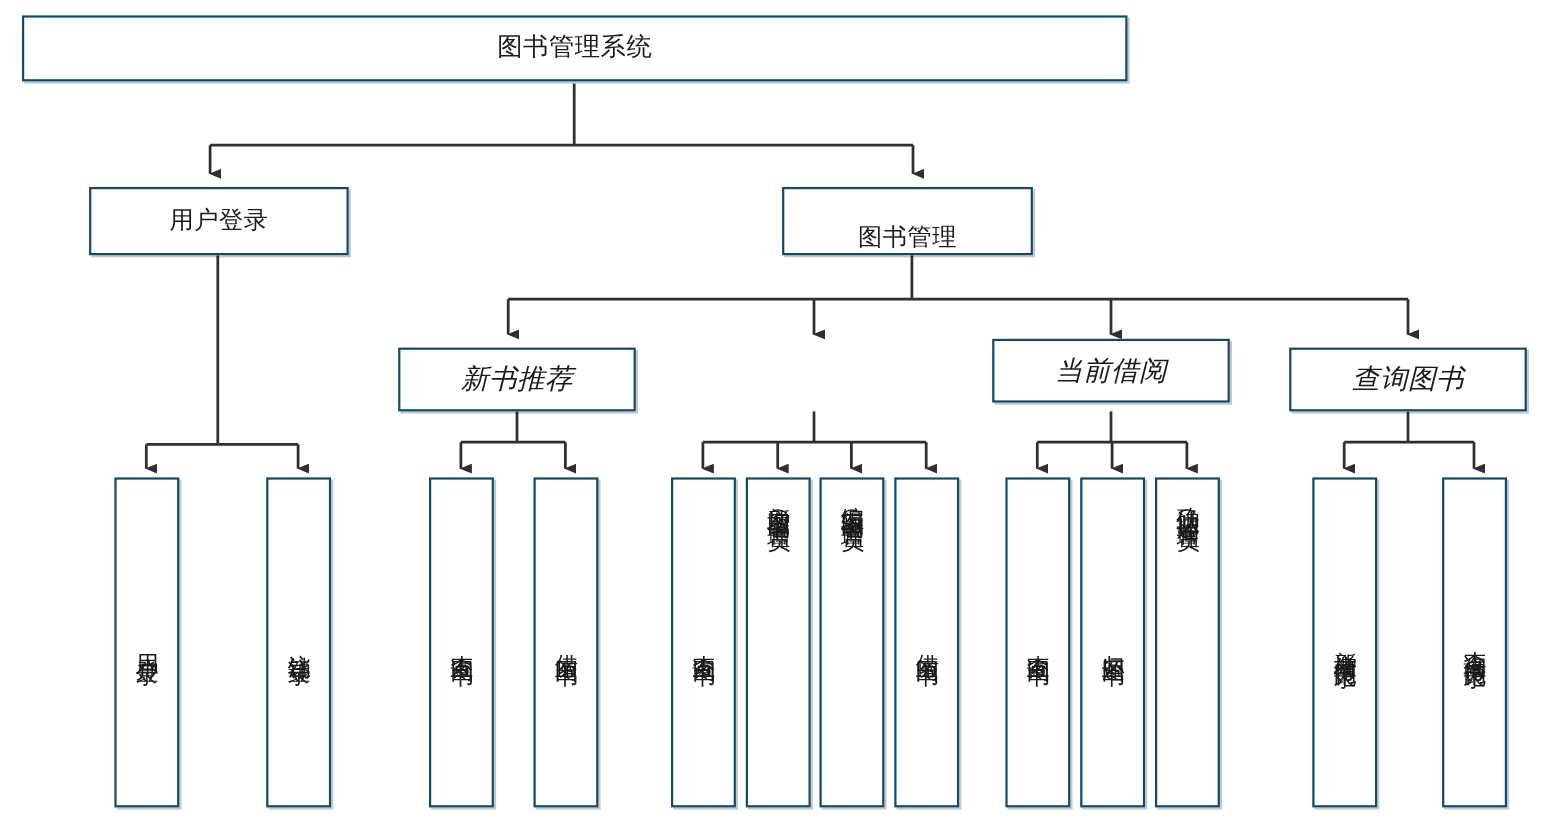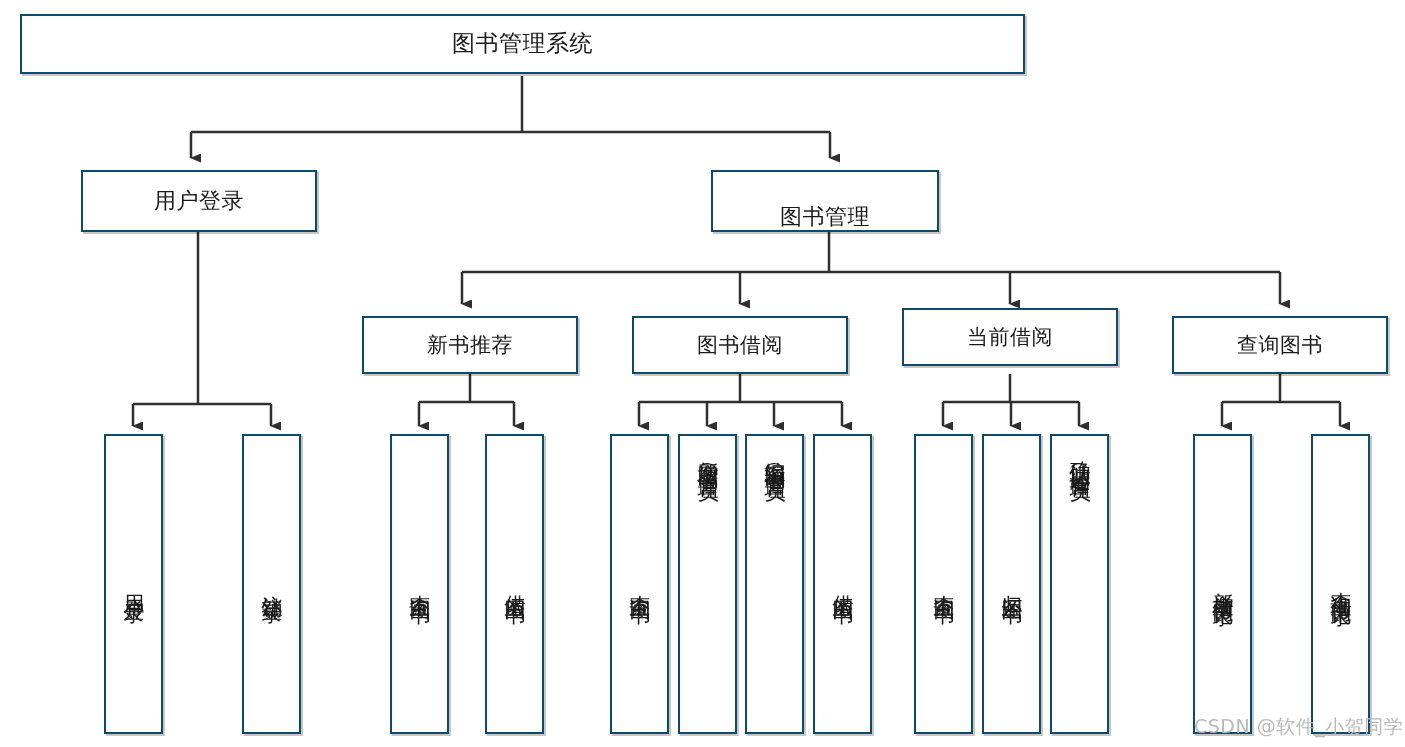--- a/index.html
+++ b/index.html
@@ -38,21 +38,21 @@
   }
   .node-label {
     color: #1a1a1a;
     text-align: center;
     line-height: 1.18;
     white-space: pre;
     letter-spacing: 0.5px;
   }
   .level-0 .node-label { font-size: 23px; }
   .level-1 .node-label { font-size: 22px; }
-  .level-2 .node-label { font-size: 21px; }
+  .level-2 .node-label { font-size: 25px; font-style: italic; }
   .level-3 .node-label {
     font-size: 21px;
     writing-mode: vertical-rl;
     text-orientation: upright;
     letter-spacing: 3px;
     line-height: 1;
   }
   .level-3 {
     align-items: flex-start;
     padding-top: 8px;
@@ -130,23 +130,20 @@
   <div class="node-box level-1" style="left:81px; top:170px; width:236px; height:62px;">
     <span class="node-label">用户登录</span>
   </div>
   <div class="node-box level-1" style="left:711px; top:170px; width:228px; height:62px;align-items:flex-end;">
     <span class="node-label">图书管理</span>
   </div>
 
   <div class="node-box level-2" style="left:362px; top:316px; width:216px; height:58px;">
     <span class="node-label">新书推荐</span>
   </div>
-  <div class="node-box level-2" style="left:632px; top:316px; width:216px; height:58px;">
-    <span class="node-label">图书借阅</span>
-  </div>
   <div class="node-box level-2" style="left:902px; top:308px; width:216px; height:58px;">
     <span class="node-label">当前借阅</span>
   </div>
   <div class="node-box level-2" style="left:1172px; top:316px; width:216px; height:58px;">
     <span class="node-label">查询图书</span>
   </div>
 
   <div class="node-box level-3 center-v" style="left:104px; top:434px; width:59px; height:300px;">
     <span class="node-label">用户登录</span>
   </div>
@@ -184,15 +181,14 @@
     <span class="node-label">确认归还（管理员）</span>
   </div>
 
   <div class="node-box level-3 center-v" style="left:1193px; top:434px; width:59px; height:300px;">
     <span class="node-label">新增借阅记录</span>
   </div>
   <div class="node-box level-3 center-v" style="left:1311px; top:434px; width:59px; height:300px;">
     <span class="node-label">查询借阅记录</span>
   </div>
 
-  <div class="watermark" style="left:1194px; top:714px;">CSDN @软件_小贺同学</div>
 
 </div>
 
 </body></html>

